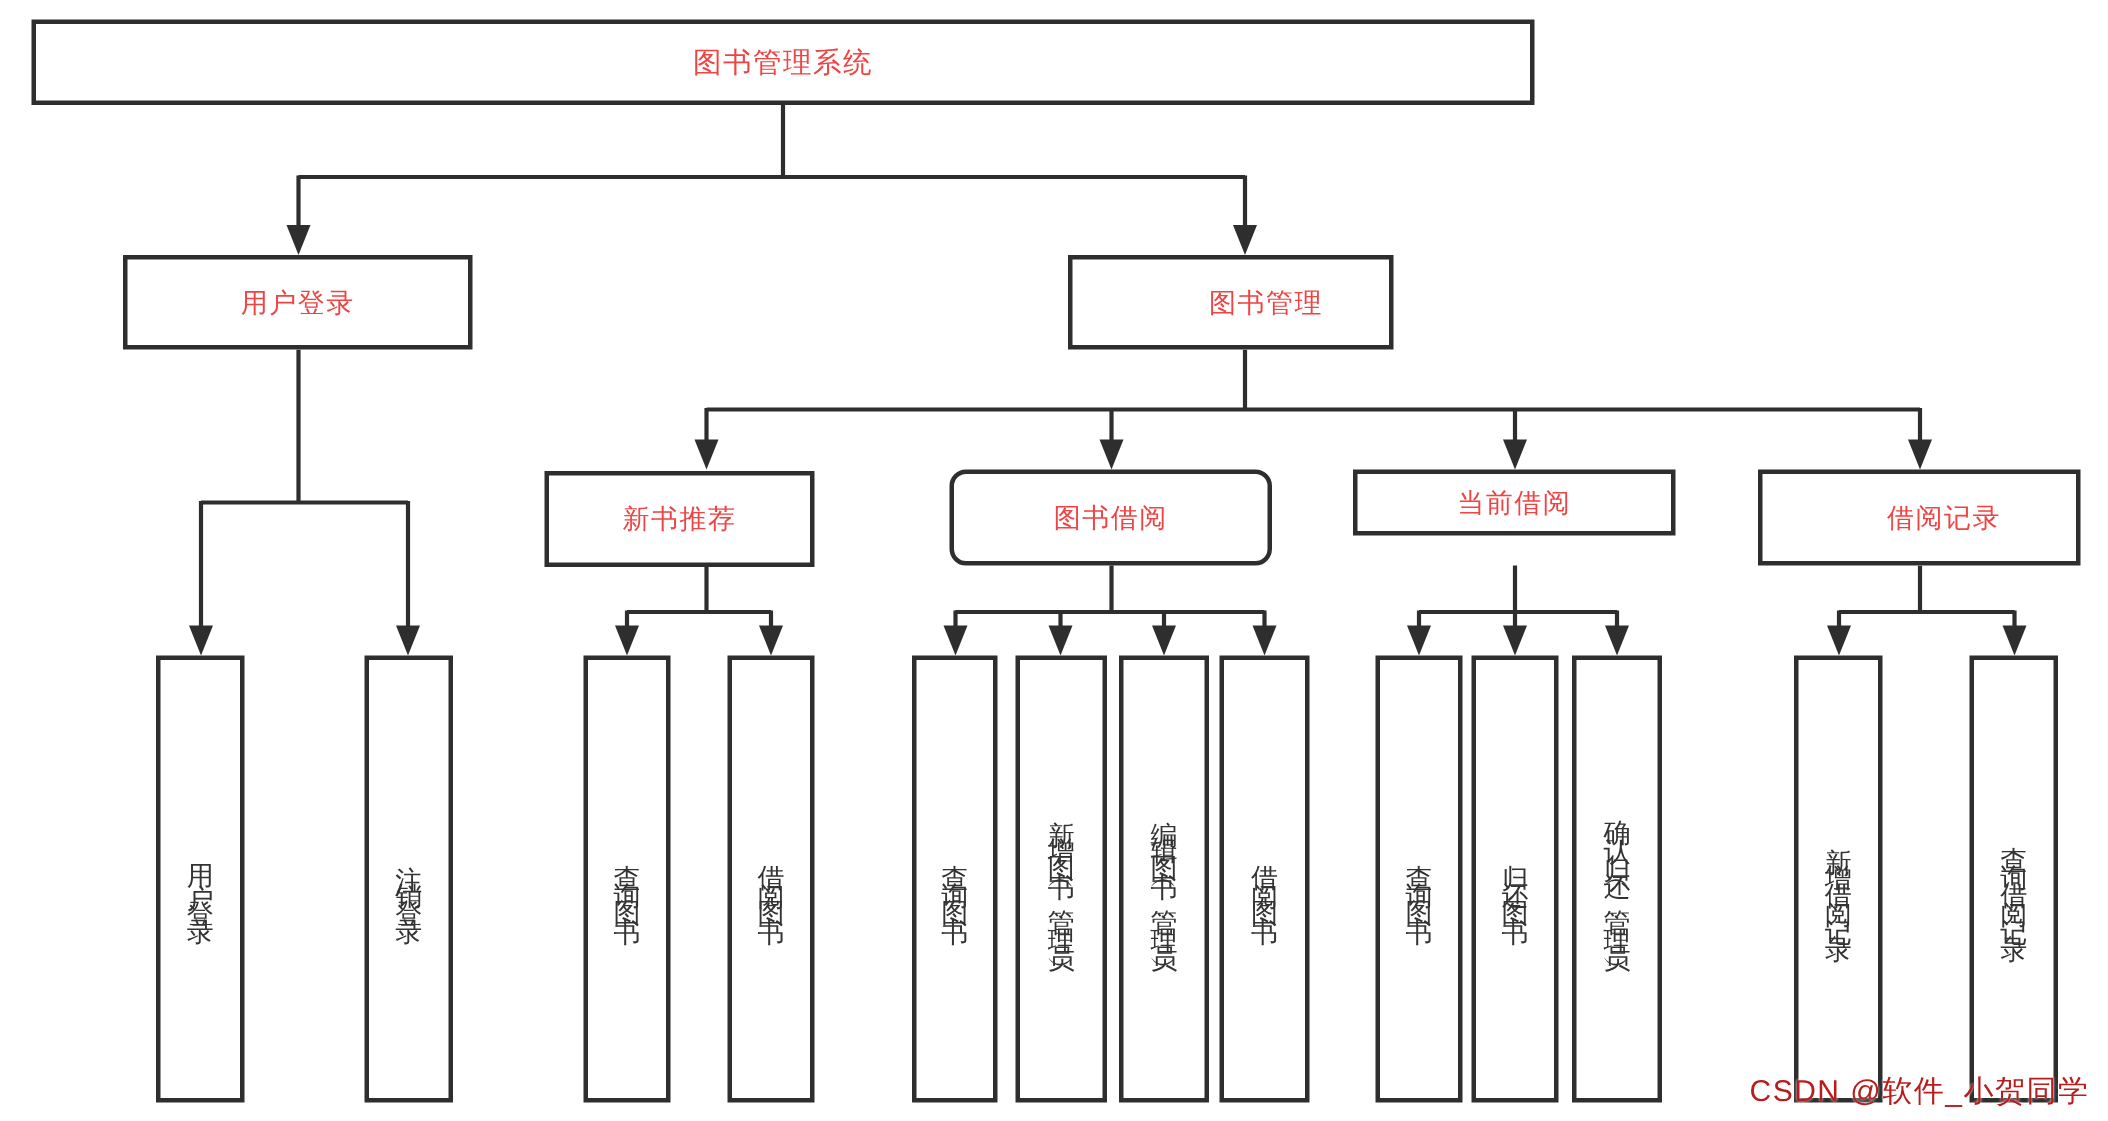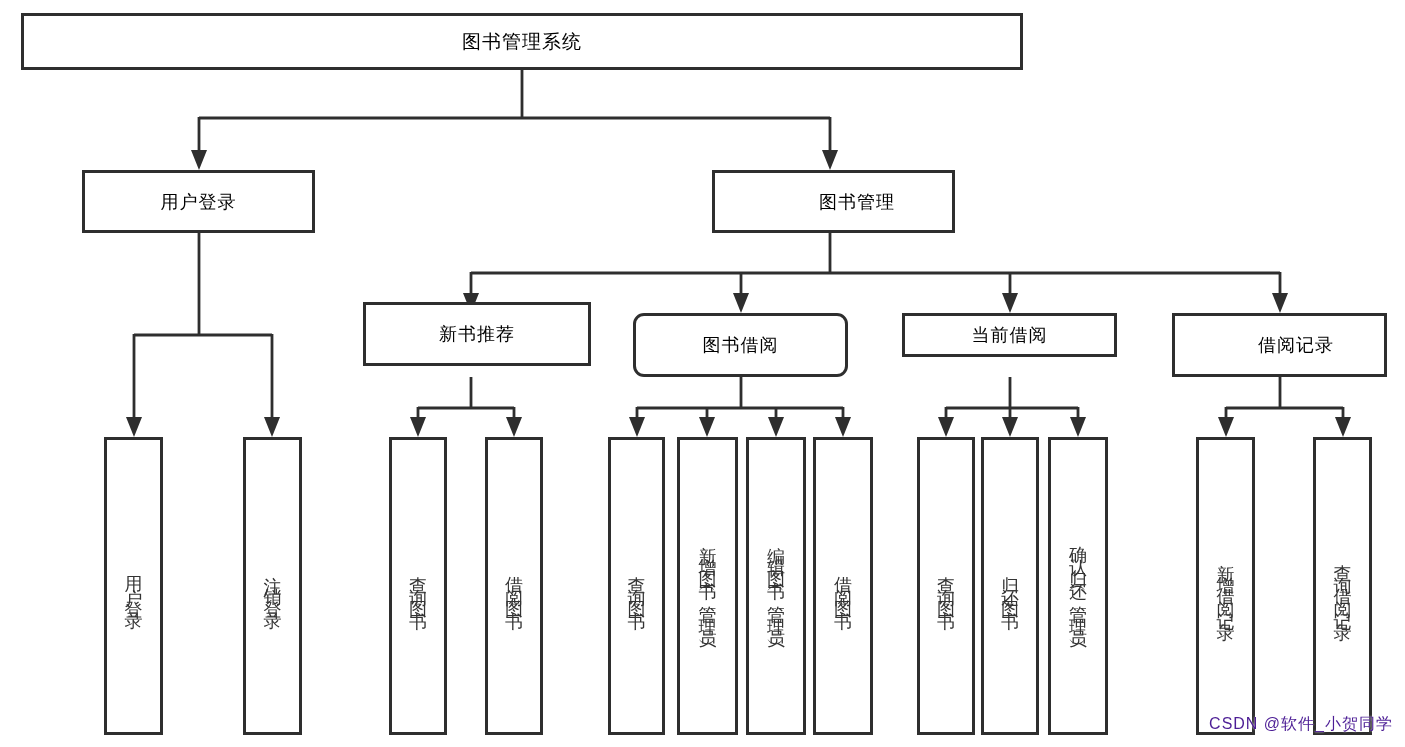--- a/index.html
+++ b/index.html
@@ -19,21 +19,21 @@
   #wires line { stroke: #2e2e2e; stroke-width: 2.8; }
   #wires polygon { fill: #2e2e2e; }
   .node {
     position: absolute;
     box-sizing: border-box;
     background: #ffffff;
     border: 3px solid #2e2e2e;
     display: flex;
     align-items: center;
     justify-content: center;
-    color: #000000;
+    color: #ef4444;
     font-size: 18px;
     letter-spacing: 1px;
     white-space: nowrap;
   }
   .node.root { font-size: 19px; }
   .leaf {
     position: absolute;
     box-sizing: border-box;
     background: #ffffff;
     border: 3px solid #2e2e2e;
@@ -50,22 +50,22 @@
     writing-mode: vertical-rl;
     text-orientation: mixed;
     letter-spacing: 12px;
     line-height: 1;
     white-space: nowrap;
   }
   .watermark {
     position: absolute;
     top: 714px;
     right: 12px;
-    color: #4c1d95;
-    font-size: 16px;
+    color: #b91c1c;
+    font-size: 20px;
     letter-spacing: 1px;
     text-shadow: 0 0 2px #ffffff;
     z-index: 5;
     white-space: nowrap;
     margin-left: 32px;
   }
 </style>
 </head>
 <body>
 
@@ -129,23 +129,23 @@
     <line x1="1226" y1="408" x2="1343" y2="408"></line>
     <line x1="1226" y1="407" x2="1226" y2="419"></line>
     <line x1="1343" y1="407" x2="1343" y2="419"></line>
     <polygon points="1218,417 1234,417 1226,437"></polygon>
     <polygon points="1335,417 1351,417 1343,437"></polygon>
   </svg>
 
   <div class="node root" style="left:21px; top:13px; width:1002px; height:57px;">图书管理系统</div>
 
   <div class="node" style="left:82px; top:170px; width:233px; height:63px;">用户登录</div>
-  <div class="node" style="left:712px; top:170px; width:243px; height:63px;padding-left:47px;">图书管理</div>
+  <div class="node" style="left:712px; top:170px; width:217px; height:63px;padding-left:47px;">图书管理</div>
 
-  <div class="node" style="left:363px; top:302px; width:228px; height:64px;">新书推荐</div>
+  <div class="node" style="left:363px; top:314px; width:180px; height:64px;">新书推荐</div>
   <div class="node" style="left:633px; top:313px; width:215px; height:64px;border-radius:11px;">图书借阅</div>
   <div class="node" style="left:902px; top:313px; width:215px; height:44px;">当前借阅</div>
   <div class="node" style="left:1172px; top:313px; width:215px; height:64px;padding-left:33px;">借阅记录</div>
 
   <div class="leaf" style="left:104px; width:59px;">
     <span class="vtext">用户登录</span>
   </div>
   <div class="leaf" style="left:243px; width:59px;">
     <span class="vtext">注销登录</span>
   </div>

